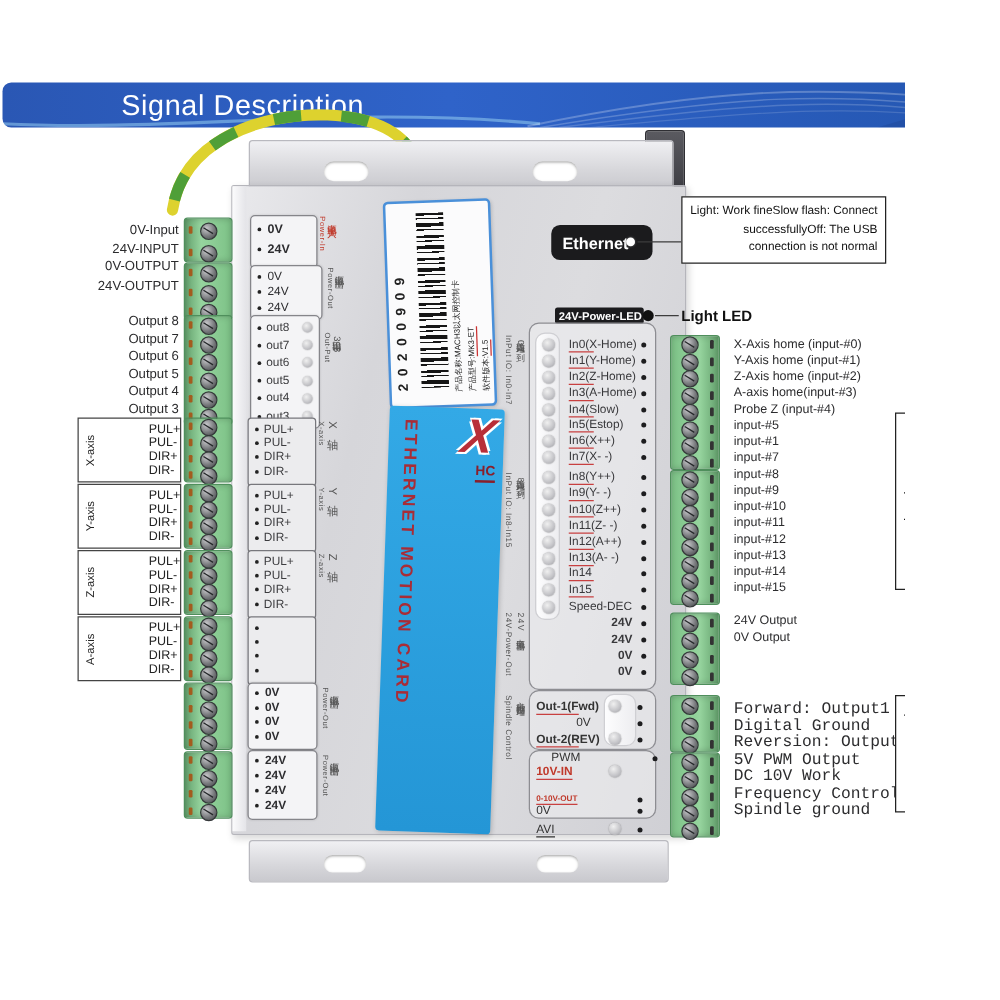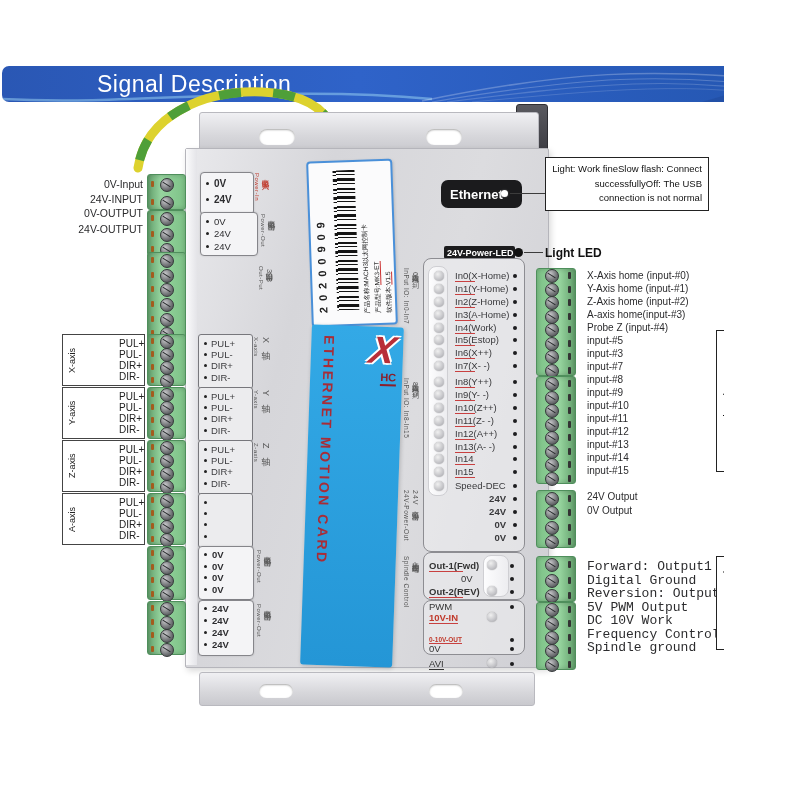--- a/index.html
+++ b/index.html
@@ -321,20 +321,48 @@
         <div class="prow" style="height:12.6px;font-weight:normal;font-size:9.5px;">
           <span>24V</span>
         </div>
       </div>
   </div>
   <div class="a vpair" style="left:260px;top:214px;height:40px;">
     <span class="ven">Power-Out</span>
     <span class="vcn">电源输出</span>
   </div>
 
+  <div class="a wbox" style="left:200px;top:252px;width:54px;height:87px;padding-top:2px;">
+    <div>
+        <div class="orow" style="height:14.2px;">
+        <span>out8</span>
+          <i class="led2"></i>
+      </div>
+        <div class="orow" style="height:14.2px;">
+        <span>out7</span>
+          <i class="led2"></i>
+      </div>
+        <div class="orow" style="height:14.2px;">
+        <span>out6</span>
+          <i class="led2"></i>
+      </div>
+        <div class="orow" style="height:14.2px;">
+        <span>out5</span>
+          <i class="led2"></i>
+      </div>
+        <div class="orow" style="height:14.2px;">
+        <span>out4</span>
+          <i class="led2"></i>
+      </div>
+        <div class="orow" style="height:14.2px;">
+        <span>out3</span>
+          <i class="led2"></i>
+      </div>
+      </div>
+  </div>
   <div class="a vpair" style="left:258px;top:266px;height:70px;">
     <span class="ven">Out-Put</span>
     <span class="vcn">输出口3-8</span>
   </div>
 
   <div class="a bbox" style="left:198px;top:334px;width:53px;height:50px;padding-top:3px;">
     <div>
         <div class="orow" style="height:11.2px;">
           <span>PUL+</span>
         </div>
@@ -492,21 +520,21 @@
       <span class="clbl inlbl">In2(Z-Home)</span>
       <i class="pdot"></i>
     </div>
       <div class="crow">
       <i class="led"></i>
       <span class="clbl inlbl">In3(A-Home)</span>
       <i class="pdot"></i>
     </div>
       <div class="crow">
       <i class="led"></i>
-      <span class="clbl inlbl">In4(Work)</span>
+      <span class="clbl inlbl">In4(Slow)</span>
       <i class="pdot"></i>
     </div>
       <div class="crow">
       <i class="led"></i>
       <span class="clbl inlbl">In5(Estop)</span>
       <i class="pdot"></i>
     </div>
       <div class="crow">
       <i class="led"></i>
       <span class="clbl inlbl">In6(X++)</span>
@@ -612,21 +640,21 @@
     <span class="sl" style="left:34px;">0V</span>
       <i class="pdot"></i>
   </div>
   <div class="srow uo" style="top:586px;">
     <span class="sl">Out-2(REV)</span>
       <i class="led"></i>
       <i class="pdot"></i>
   </div>
 
   <div class="a obox" style="left:423px;top:600px;width:100px;height:53px;"></div>
-  <div class="srow" style="top:601px;">
+  <div class="srow" style="top:601px;margin-left:12px;">
     <span class="sl">PWM</span>
       <i class="pdot"></i>
   </div>
   <div class="srow sred" style="top:612px;">
     <span class="sl">10V-IN</span>
       <i class="led"></i>
   </div>
   <div class="srow sund" style="top:658px;">
     <span class="sl">AVI</span>
       <i class="led"></i>
@@ -639,20 +667,28 @@
   <div class="srow" style="top:643px;">
     <span class="sl">0V</span>
       <i class="pdot"></i>
   </div>
 
   <div class="a llab" style="left:8px;top:178px;width:135px;">0V-Input</div>
   <div class="a llab" style="left:8px;top:193px;width:135px;">24V-INPUT</div>
   <div class="a llab" style="left:8px;top:207px;width:135px;">0V-OUTPUT</div>
   <div class="a llab" style="left:8px;top:223px;width:135px;">24V-OUTPUT</div>
 
+  <div class="a llist" style="left:8px;top:251px;width:135px;">
+      <div>Output 8</div>
+      <div>Output 7</div>
+      <div>Output 6</div>
+      <div>Output 5</div>
+      <div>Output 4</div>
+      <div>Output 3</div>
+    </div>
 
   <div class="a axbox" style="left:62px;top:334px;width:81px;height:50px;">
     <span class="axname vflip">X-axis</span>
     <div class="axpins">
         <div>PUL+</div>
         <div>PUL-</div>
         <div>DIR+</div>
         <div>DIR-</div>
       </div>
   </div>
@@ -689,21 +725,21 @@
   </div>
   <div class="a bold" style="left:545px;top:246px;font-size:12px;color:#111;">Light LED</div>
 
   <div class="a rlist" style="left:587px;top:270px;">
       <div>X-Axis home (input-#0)</div>
       <div>Y-Axis home (input-#1)</div>
       <div>Z-Axis home (input-#2)</div>
       <div>A-axis home(input-#3)</div>
       <div>Probe Z (input-#4)</div>
       <div>input-#5</div>
-      <div>input-#3</div>
+      <div>input-#1</div>
       <div>input-#7</div>
       <div>input-#8</div>
       <div>input-#9</div>
       <div>input-#10</div>
       <div>input-#11</div>
       <div>input-#12</div>
       <div>input-#13</div>
       <div>input-#14</div>
       <div>input-#15</div>
     </div>

